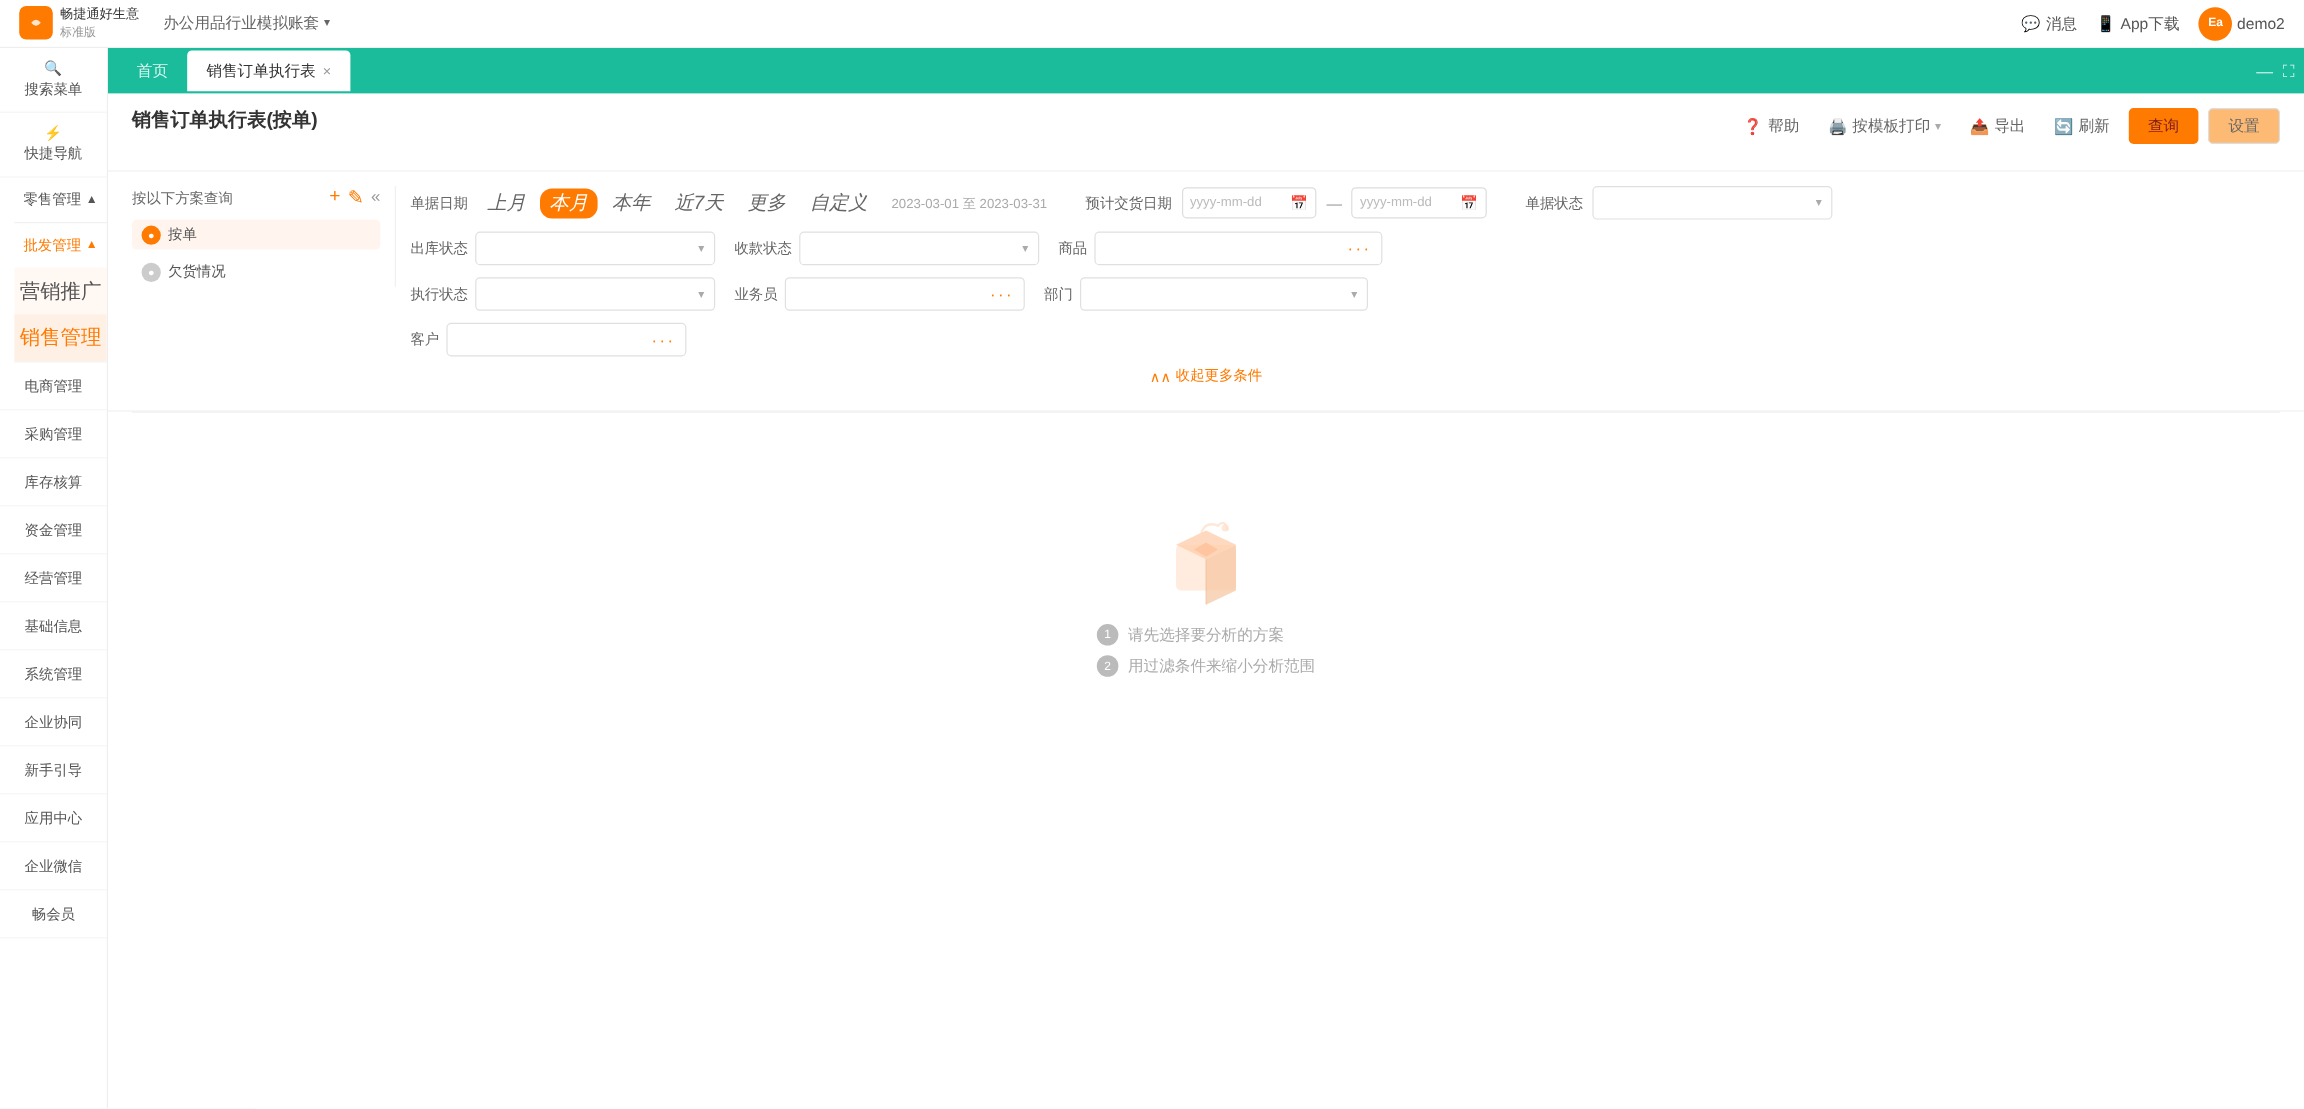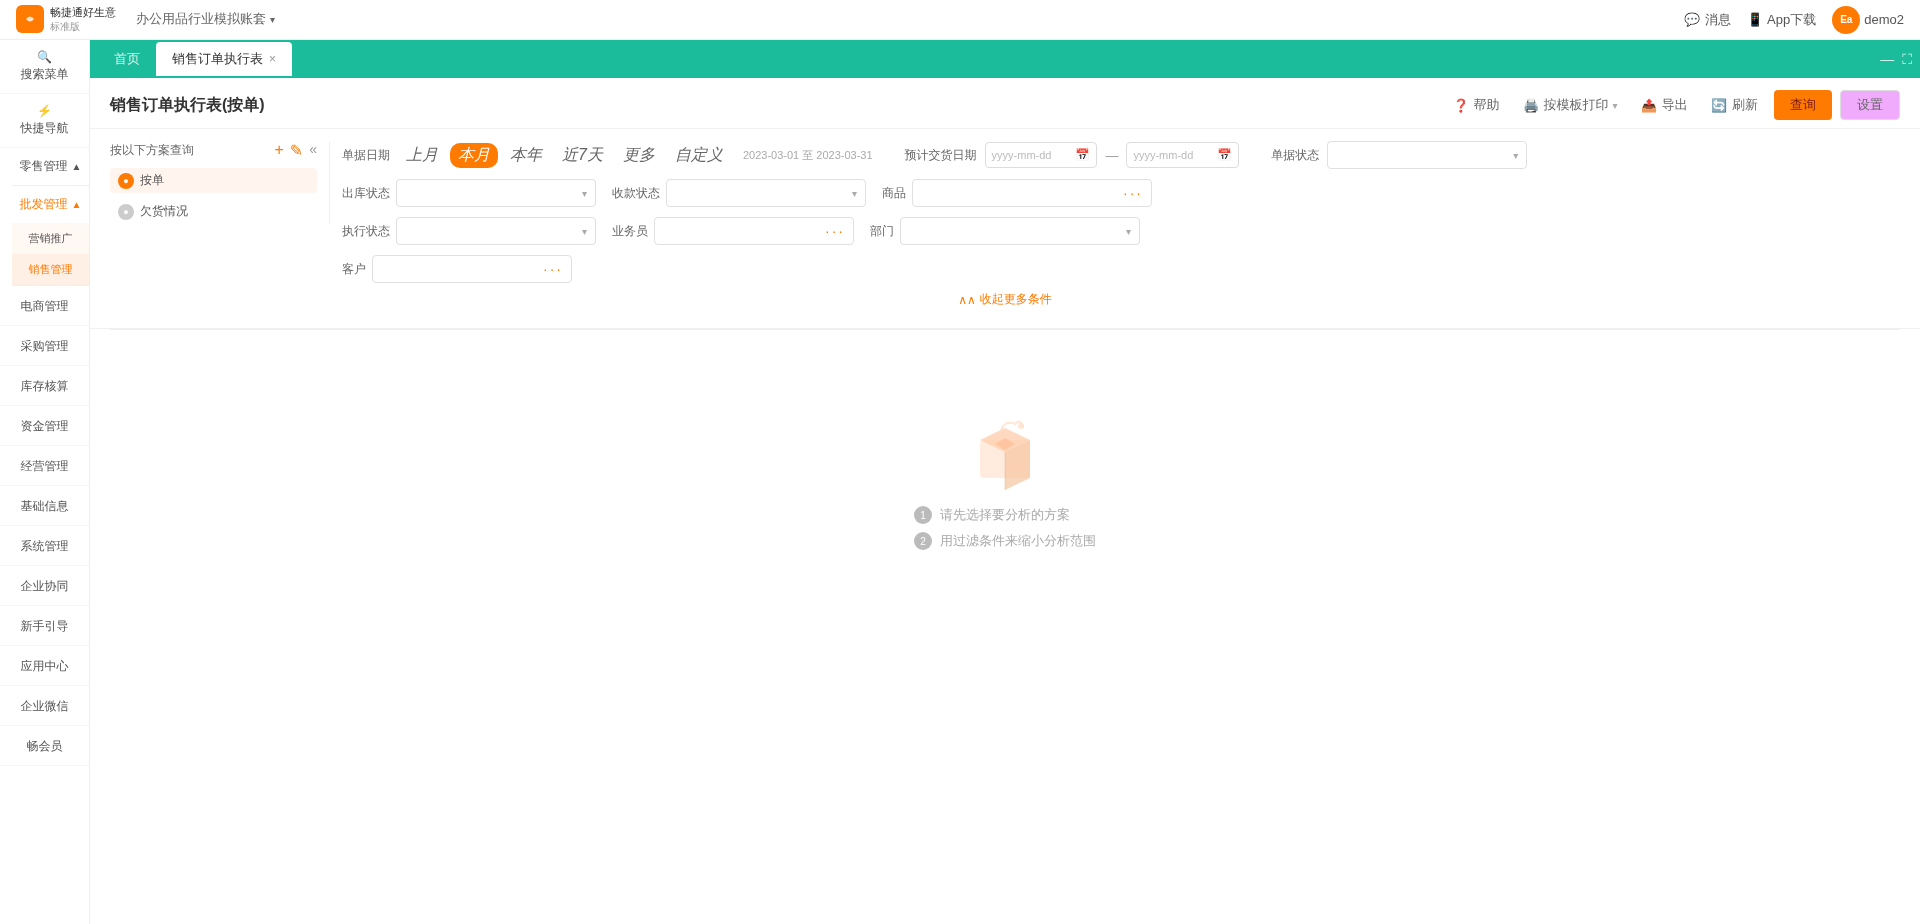--- a/index.html
+++ b/index.html
@@ -34,21 +34,21 @@
     .tab-item { padding: 8px 16px; color: rgba(255,255,255,0.85); font-size: 13px; cursor: pointer; border-radius: 4px 4px 0 0; display: flex; align-items: center; gap: 6px; }
     .tab-item.active { background: #fff; color: #333; }
     .tab-close { color: #999; font-size: 12px; cursor: pointer; }
     .tab-bar-right { margin-left: auto; display: flex; align-items: center; gap: 8px; }
     .tab-bar-icon { color: rgba(255,255,255,0.8); cursor: pointer; font-size: 14px; }
 
     
     .page-content { flex: 1; overflow-y: auto; background: #fff; }
 
     
-    .page-header { display: flex; align-items: center; justify-content: space-between; padding: 12px 20px 8px; border-bottom: 1px solid #f0f0f0; }
+    .page-header { display: flex; align-items: flex-start; justify-content: space-between; padding: 12px 20px 22px; border-bottom: 1px solid #f0f0f0; }
     .page-title { font-size: 16px; font-weight: bold; color: #333; }
     .page-action-btn { display: flex; align-items: center; gap: 4px; color: #666; font-size: 13px; cursor: pointer; padding: 4px 8px; border-radius: 4px; }
 
     
     .filter-section { padding: 12px 20px; border-bottom: 1px solid #f0f0f0; }
     .filter-left { width: 220px; min-width: 220px; border-right: 1px solid #f0f0f0; padding-right: 12px; margin-right: 12px; }
     .filter-left-header { display: flex; align-items: center; justify-content: space-between; margin-bottom: 8px; }
     .filter-left-title { color: #666; font-size: 12px; }
     .filter-left-actions { display: flex; gap: 6px; }
     .filter-left-action { color: #ff7a00; font-size: 16px; cursor: pointer; }
@@ -61,35 +61,35 @@
     .filter-left-item-label { font-size: 12px; color: #555; }
     .date-buttons { display: flex; gap: 4px; align-items: center; }
     .date-btn { padding: 2px 8px; border-radius: 3px; font-size: 16px; cursor: pointer; color: #666; border: none; background: transparent; font-style: italic; }
     .date-btn.active { background: #ff7a00; color: white; border-radius: 10px; }
     .date-input { height: 26px; border: 1px solid #ddd; border-radius: 4px; padding: 0 6px; font-size: 11px; color: #bbb; min-width: 100px; display: flex; align-items: center; justify-content: space-between; gap: 24px; }
     .date-range-text { font-size: 11px; color: #aaa; margin-left: 4px; }
 
     .collapse-btn { text-align: center; padding: 8px; color: #ff7a00; font-size: 12px; cursor: pointer; display: flex; align-items: center; justify-content: center; gap: 4px; }
     .query-btn { height: 30px; padding: 0 16px; border-radius: 4px; font-size: 13px; cursor: pointer; }
     .query-btn.primary { background: #ff7a00; color: #7f1d1d; border: none; }
-    .query-btn.secondary { background: #f0abfc; color: #666; border: 1px solid #ddd; }
+    .query-btn.secondary { background: #fdba74; color: #666; border: 1px solid #ddd; }
 
     
     .empty-state { display: flex; flex-direction: column; align-items: center; justify-content: center; padding: 80px 20px; gap: 16px; }
     .empty-icon { width: 80px; height: 80px; opacity: 0.6; }
     .empty-hints { display: flex; flex-direction: column; gap: 8px; }
     .empty-hint { display: flex; align-items: center; gap: 8px; color: #aaa; font-size: 13px; }
     .hint-num { width: 18px; height: 18px; border-radius: 50%; background: #bbb; color: white; font-size: 10px; display: flex; align-items: center; justify-content: center; }
 
     
     .sidebar-group { border-bottom: 1px solid #f0f0f0; margin-left: 12px; }
     .sidebar-group-header { padding: 10px 4px; text-align: center; cursor: pointer; color: #555; font-size: 12px; display: flex; align-items: center; justify-content: center; gap: 4px; }
     .sidebar-group-header.active { color: #ff7a00; }
     .sidebar-sub-items { background: #fff8f3; }
-    .sidebar-sub-item { padding: 8px 4px; text-align: center; cursor: pointer; color: #555; font-size: 11px; }
+    .sidebar-sub-item { padding: 8px 4px; text-align: center; cursor: pointer; color: #555; font-size: 17px; }
 
     .expand-icon { font-size: 10px; }
 
     
     .page-actions-row { display: flex; align-items: center; gap: 8px; }
 
     
     .filter-separator { border: none; border-top: 1px solid #f0f0f0; margin: 0 20px; }
     .field-group { display: flex; align-items: center; gap: 6px; }
     .field-label { color: #666; font-size: 12px; white-space: nowrap; }

